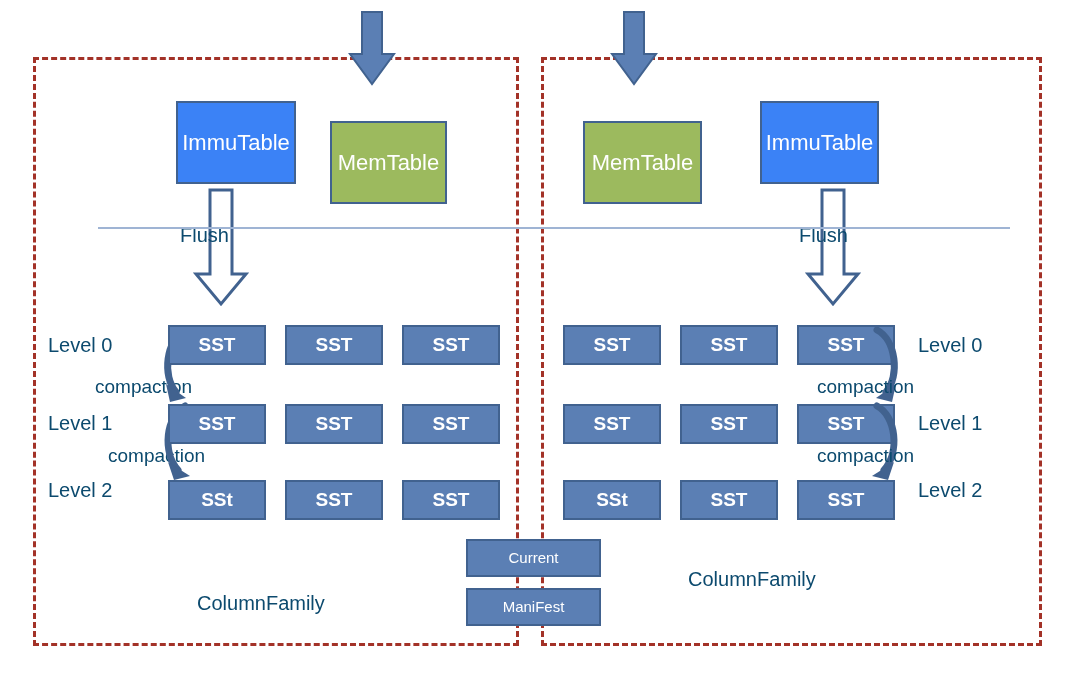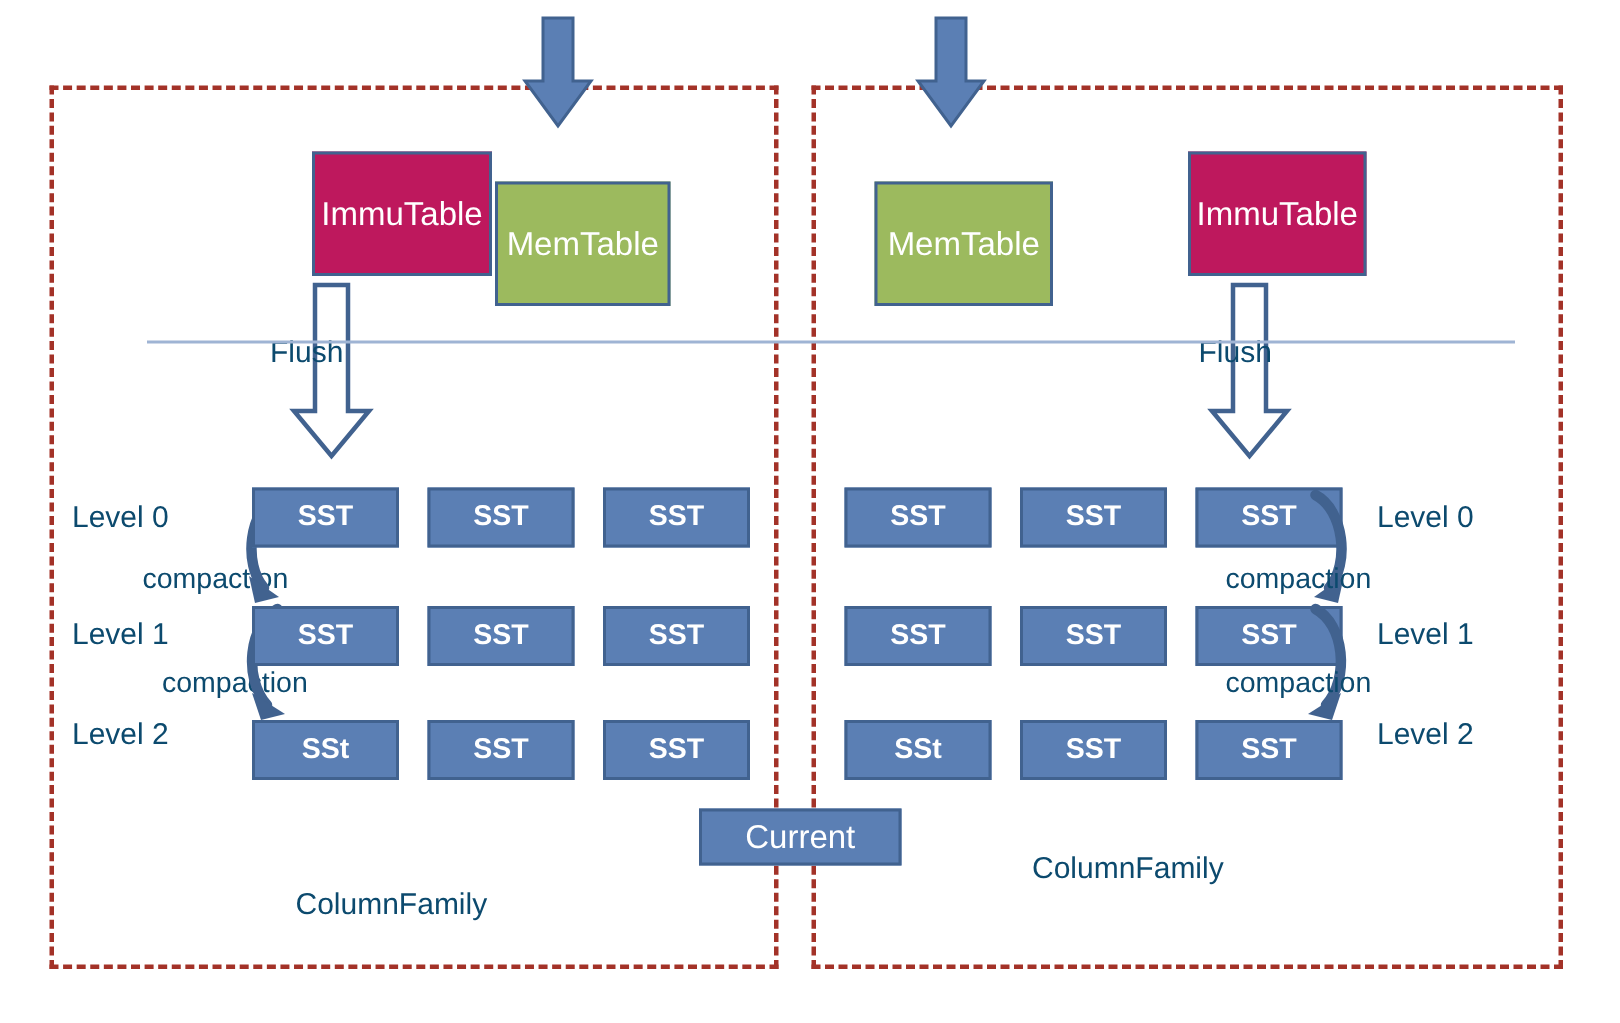--- a/index.html
+++ b/index.html
@@ -31,24 +31,24 @@
     box-sizing: border-box;
     display: flex;
     align-items: center;
     justify-content: center;
     text-align: center;
     color: #ffffff;
     border: 2px solid #41628f;
     line-height: 1.25;
   }
   .box.memtable { background: #9cba5e; border-color: #41628f; margin-top: 20px; }
-  .box.immutable { background: #be185d; border-color: #41628f; margin-left: 32px; }
+  .box.immutable { background: #3b82f6; border-color: #41628f; }
   .box.sst { background: #5b7fb4; border-color: #41628f; font-size: 19px; font-weight: bold; }
   .box.wal { background: #7a6ba3; border-color: #41628f; font-size: 22px; }
-  .box.meta { background: #5b7fb4; border-color: #41628f; font-size: 22px; }
+  .box.meta { background: #5b7fb4; border-color: #41628f; font-size: 15px; }
   .box.mem-big { font-size: 22px; }
 
   
   .lbl {
     color: #0c4a6e;
     font-size: 20px;
     white-space: nowrap;
   }
   .lbl.small { font-size: 19px; }
 
@@ -190,17 +190,20 @@
   <div class="abs lbl" style="left:918px; top:334px;">Level 0</div>
   <div class="abs lbl" style="left:918px; top:412px;">Level 1</div>
   <div class="abs lbl" style="left:918px; top:479px;">Level 2</div>
 
   <div class="abs lbl small" style="left:817px; top:376px;">compaction</div>
   <div class="abs lbl small" style="left:817px; top:445px;">compaction</div>
 
   <div class="abs box meta" style="left:466px; top:539px; width:135px; height:38px;">
     <span>Current</span>
   </div>
+  <div class="abs box meta" style="left:466px; top:588px; width:135px; height:38px;">
+    <span>ManiFest</span>
+  </div>
 
   <div class="abs lbl" style="left:197px; top:592px;">ColumnFamily</div>
   <div class="abs lbl" style="left:688px; top:568px;">ColumnFamily</div>
 
 </div>
 
 </body></html>

